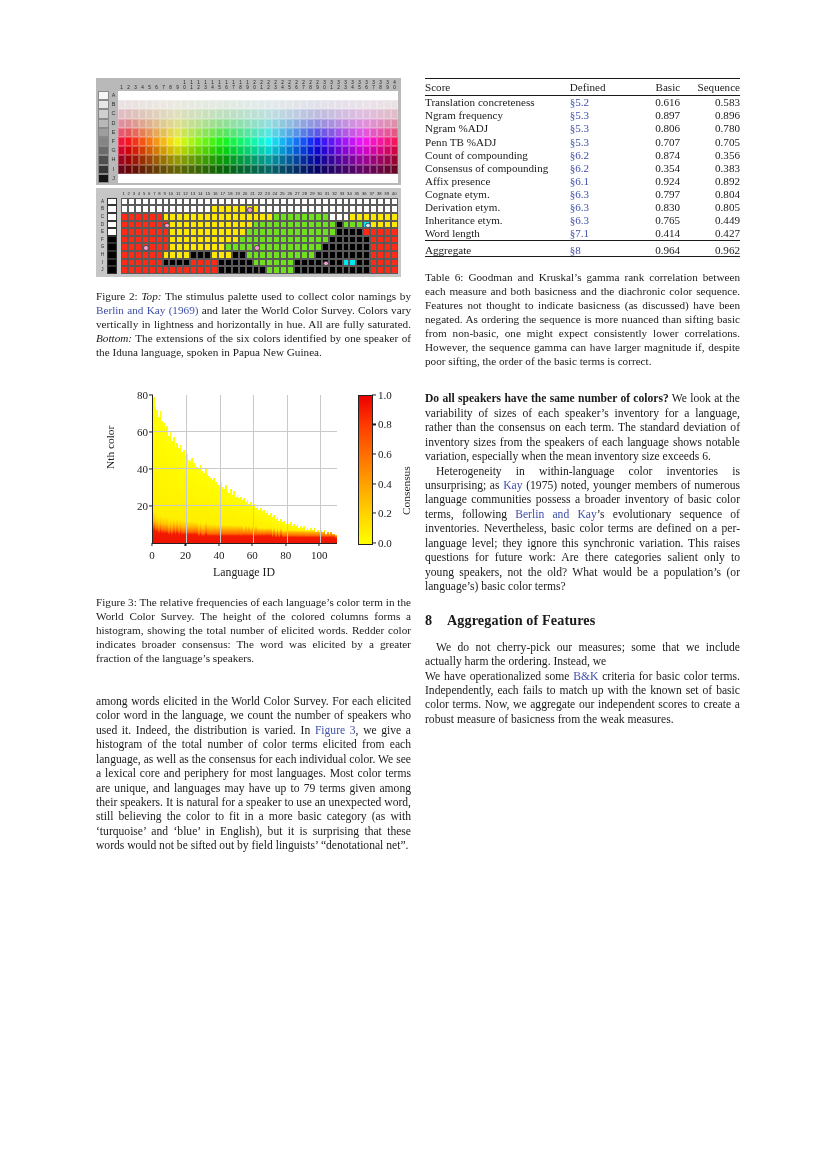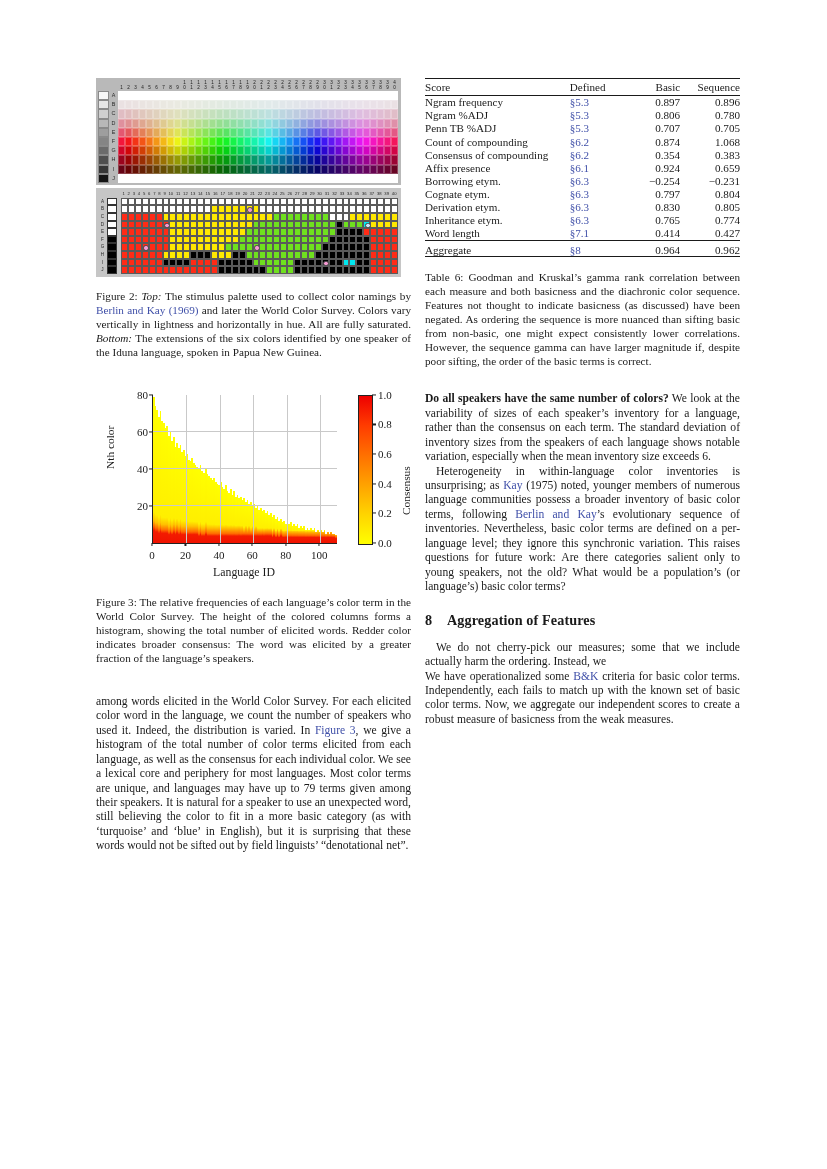--- a/index.html
+++ b/index.html
@@ -1562,20 +1562,26 @@
       <thead>
         <tr class="hdr-under">
           <th class="c-score rule-top">Score</th>
           <th class="c-def rule-top">Defined</th>
           <th class="c-num rule-top">Basic</th>
           <th class="c-num rule-top">Sequence</th>
         </tr>
       </thead>
       <tbody id="t6-body">
           <tr>
+            <td class="c-score">Translation concreteness</td>
+            <td class="c-def"><span class="cite">§5.2</span></td>
+            <td class="c-num">0.616</td>
+            <td class="c-num">0.583</td>
+          </tr>
+          <tr>
             <td class="c-score">Ngram frequency</td>
             <td class="c-def"><span class="cite">§5.3</span></td>
             <td class="c-num">0.897</td>
             <td class="c-num">0.896</td>
           </tr>
           <tr>
             <td class="c-score">Ngram %ADJ</td>
             <td class="c-def"><span class="cite">§5.3</span></td>
             <td class="c-num">0.806</td>
             <td class="c-num">0.780</td>
@@ -1583,57 +1589,51 @@
           <tr>
             <td class="c-score">Penn TB %ADJ</td>
             <td class="c-def"><span class="cite">§5.3</span></td>
             <td class="c-num">0.707</td>
             <td class="c-num">0.705</td>
           </tr>
           <tr>
             <td class="c-score">Count of compounding</td>
             <td class="c-def"><span class="cite">§6.2</span></td>
             <td class="c-num">0.874</td>
-            <td class="c-num">1.068</td>
+            <td class="c-num">0.356</td>
           </tr>
           <tr>
             <td class="c-score">Consensus of compounding</td>
             <td class="c-def"><span class="cite">§6.2</span></td>
             <td class="c-num">0.354</td>
             <td class="c-num">0.383</td>
           </tr>
           <tr>
             <td class="c-score">Affix presence</td>
             <td class="c-def"><span class="cite">§6.1</span></td>
             <td class="c-num">0.924</td>
-            <td class="c-num">0.659</td>
-          </tr>
-          <tr>
-            <td class="c-score">Borrowing etym.</td>
-            <td class="c-def"><span class="cite">§6.3</span></td>
-            <td class="c-num">−0.254</td>
-            <td class="c-num">−0.231</td>
+            <td class="c-num">0.892</td>
           </tr>
           <tr>
             <td class="c-score">Cognate etym.</td>
             <td class="c-def"><span class="cite">§6.3</span></td>
             <td class="c-num">0.797</td>
             <td class="c-num">0.804</td>
           </tr>
           <tr>
             <td class="c-score">Derivation etym.</td>
             <td class="c-def"><span class="cite">§6.3</span></td>
             <td class="c-num">0.830</td>
             <td class="c-num">0.805</td>
           </tr>
           <tr>
             <td class="c-score">Inheritance etym.</td>
             <td class="c-def"><span class="cite">§6.3</span></td>
             <td class="c-num">0.765</td>
-            <td class="c-num">0.774</td>
+            <td class="c-num">0.449</td>
           </tr>
           <tr>
             <td class="c-score">Word length</td>
             <td class="c-def"><span class="cite">§7.1</span></td>
             <td class="c-num">0.414</td>
             <td class="c-num">0.427</td>
           </tr>
           <tr>
             <td class="c-score rule-mid" style="padding-top:3px">Aggregate</td>
             <td class="c-def rule-mid" style="padding-top:3px"><span class="cite">§8</span></td>

